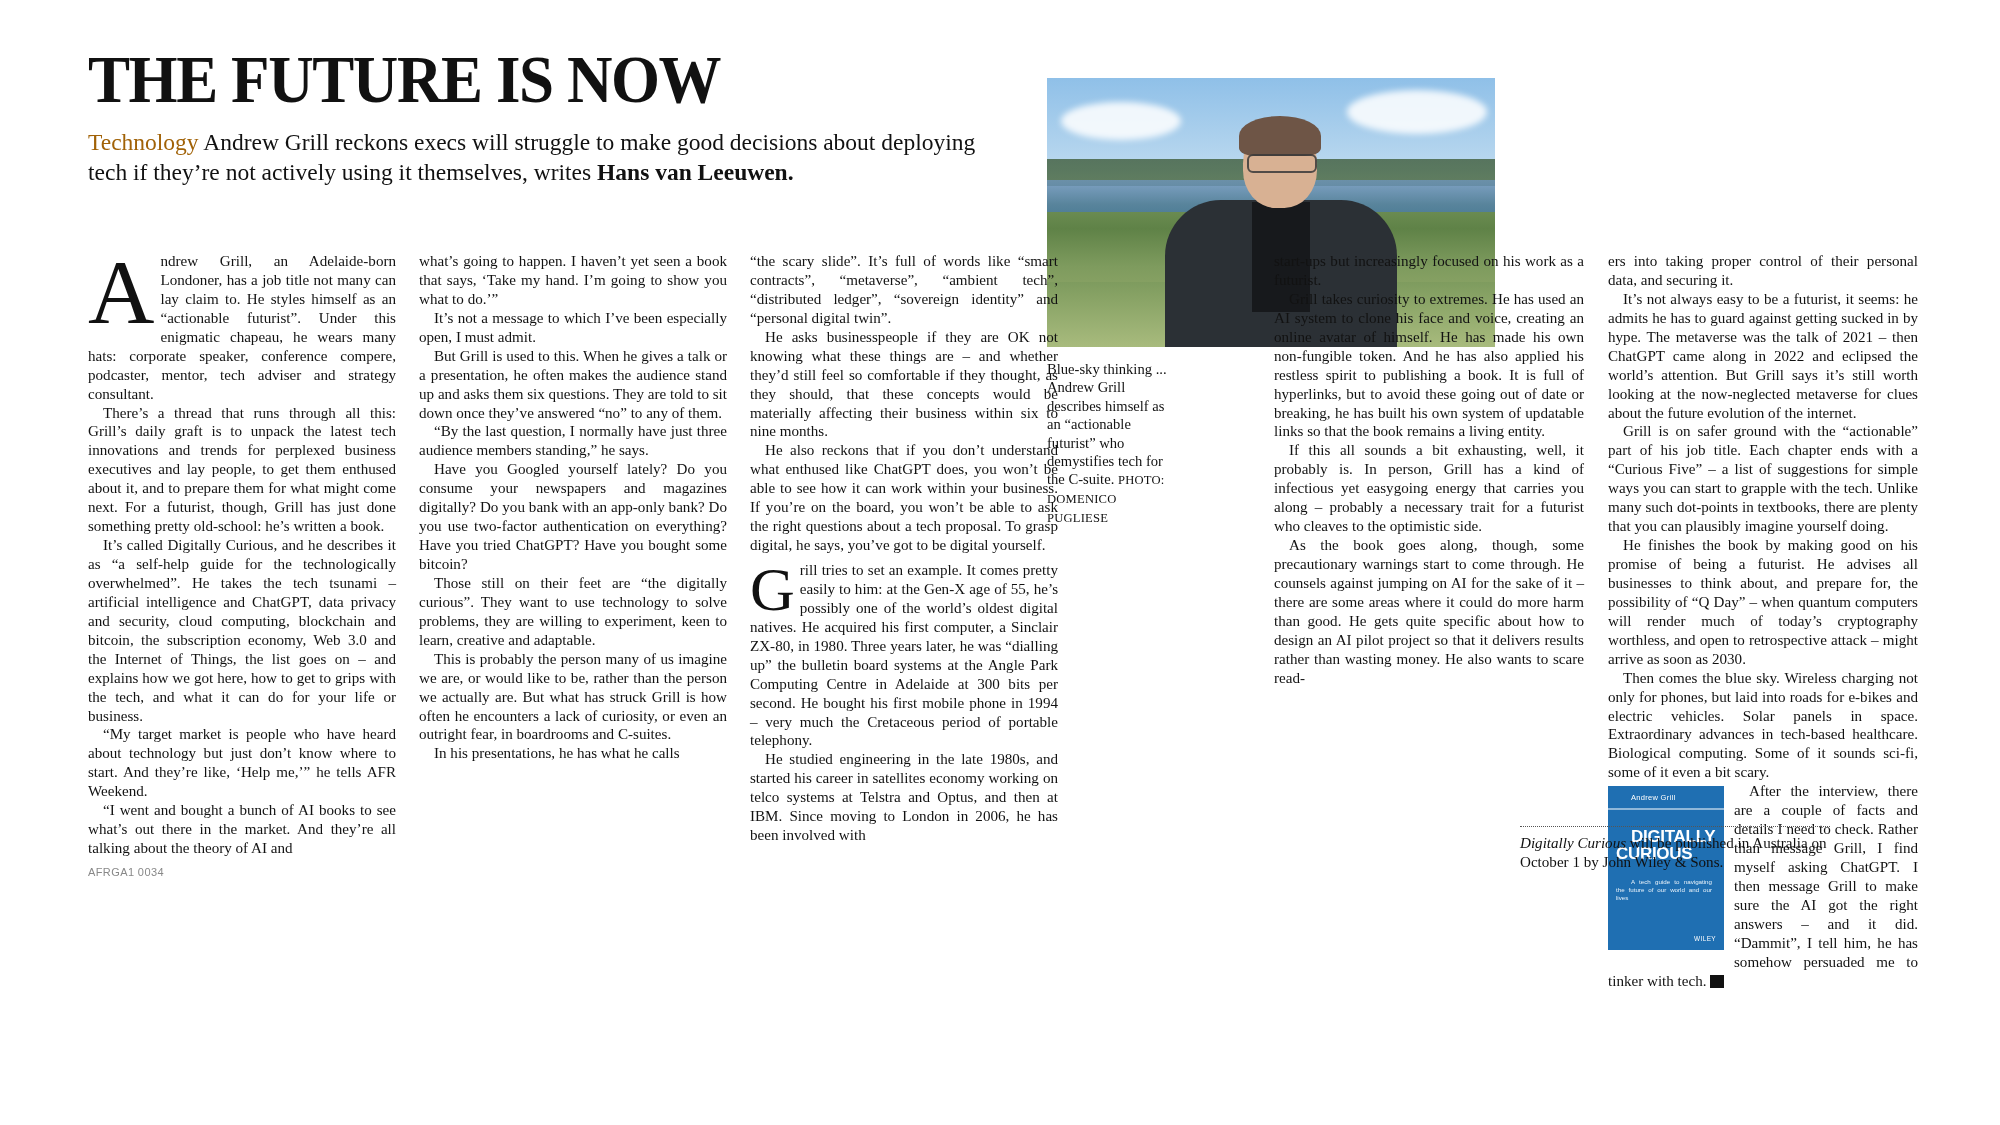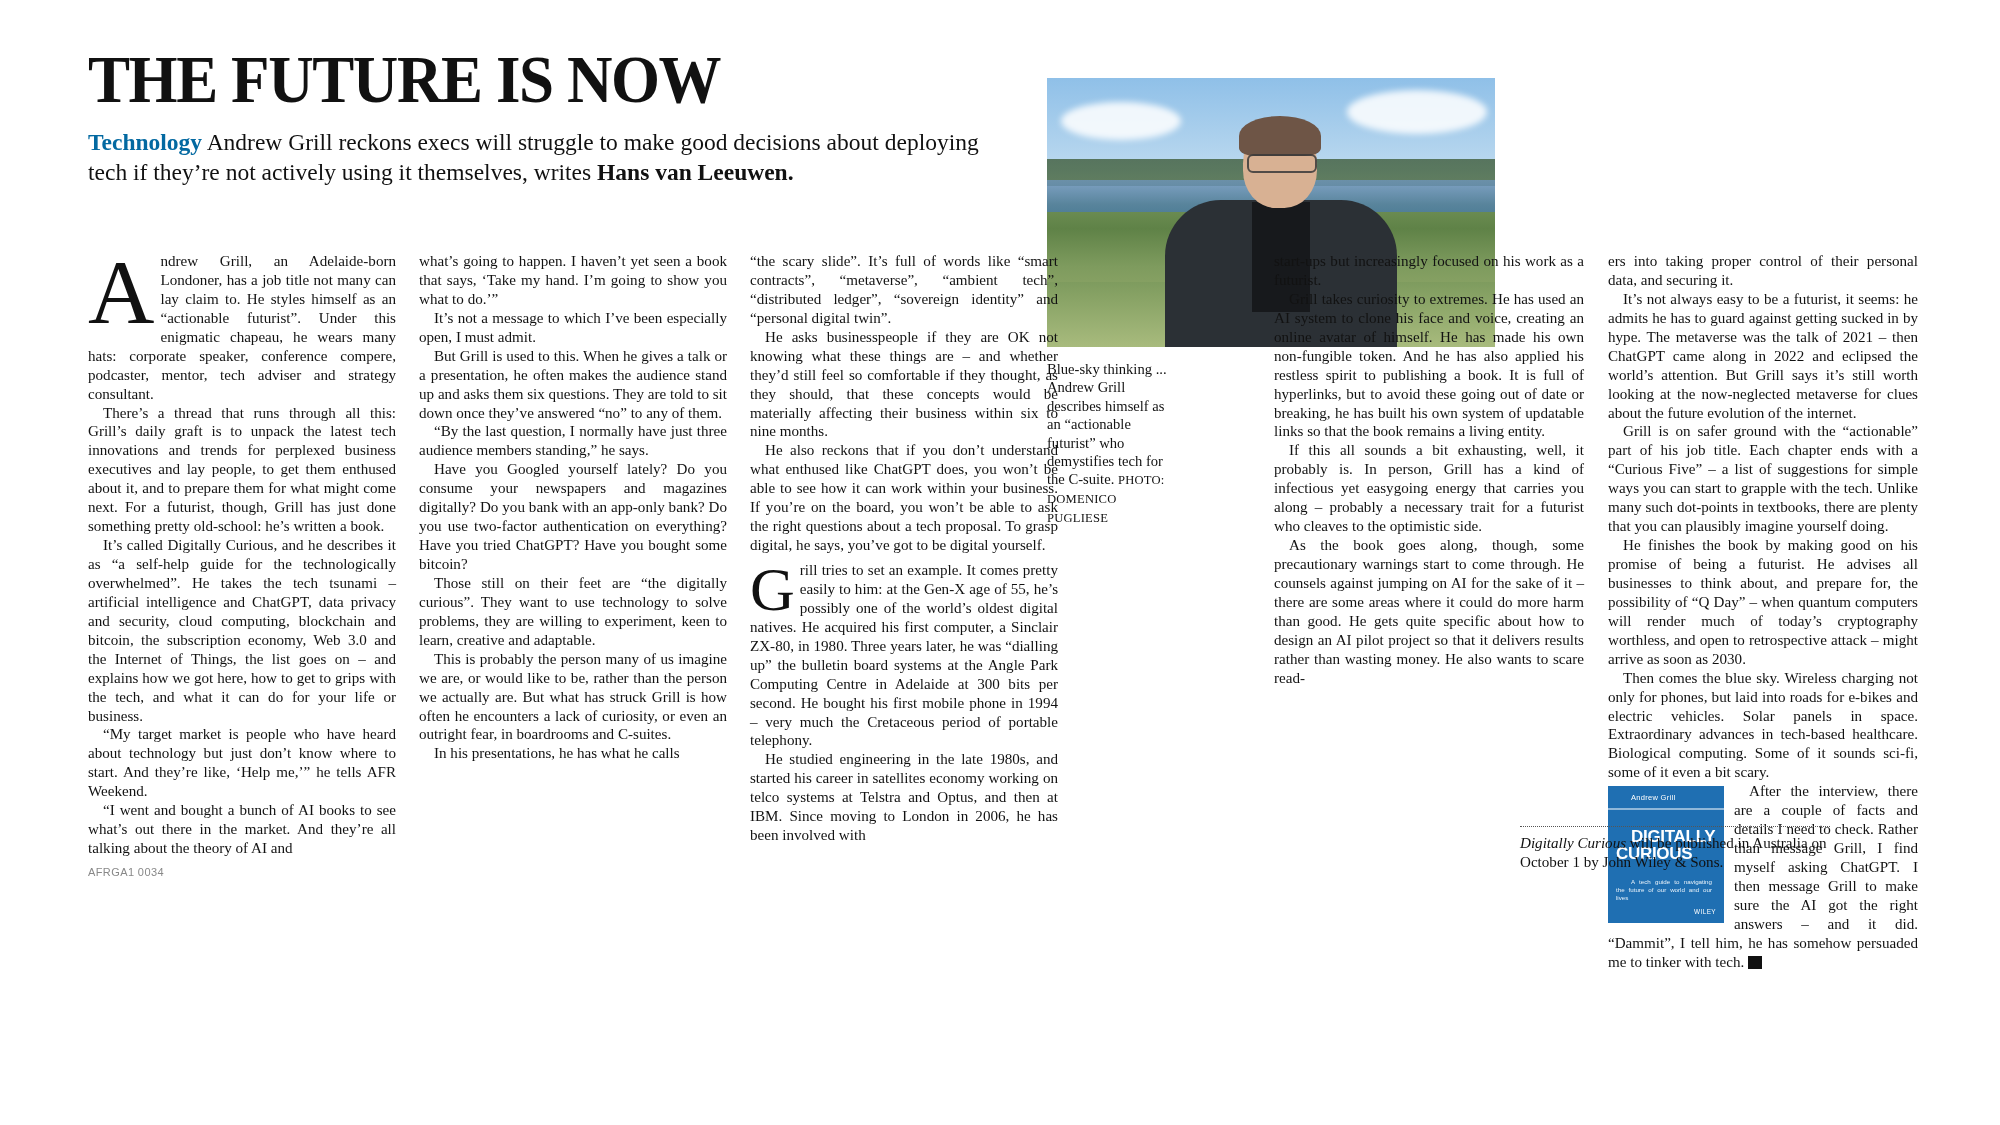--- a/index.html
+++ b/index.html
@@ -42,22 +42,22 @@
     transform-origin: left top;
   }
   .standfirst {
     width: 930px;
     font-size: 23.5px;
     line-height: 1.28;
     color: #111;
     margin-top: 14px;
   }
   .standfirst .kicker {
-    color: #0369a1;
-    font-weight: bold;
+    color: #a16207;
+    font-weight: normal;
   }
   .standfirst .byline {
     font-weight: bold;
   }
 
   
   .columns {
     position: absolute;
     left: 88px;
     top: 252px;
@@ -199,21 +199,21 @@
   .caption .credit {
     text-transform: uppercase;
     font-size: 12.6px;
     letter-spacing: .2px;
   }
 
   
   .bookcover {
     float: left;
     width: 116px;
-    height: 137px;
+    height: 164px;
     margin: 4px 10px 3px 0;
     background: #1f6fb2;
     position: relative;
     overflow: hidden;
   }
   .bookcover .bc-author {
     position: absolute;
     left: 8px; top: 7px;
     font-family: "Liberation Sans", sans-serif;
     font-size: 7.5px;

